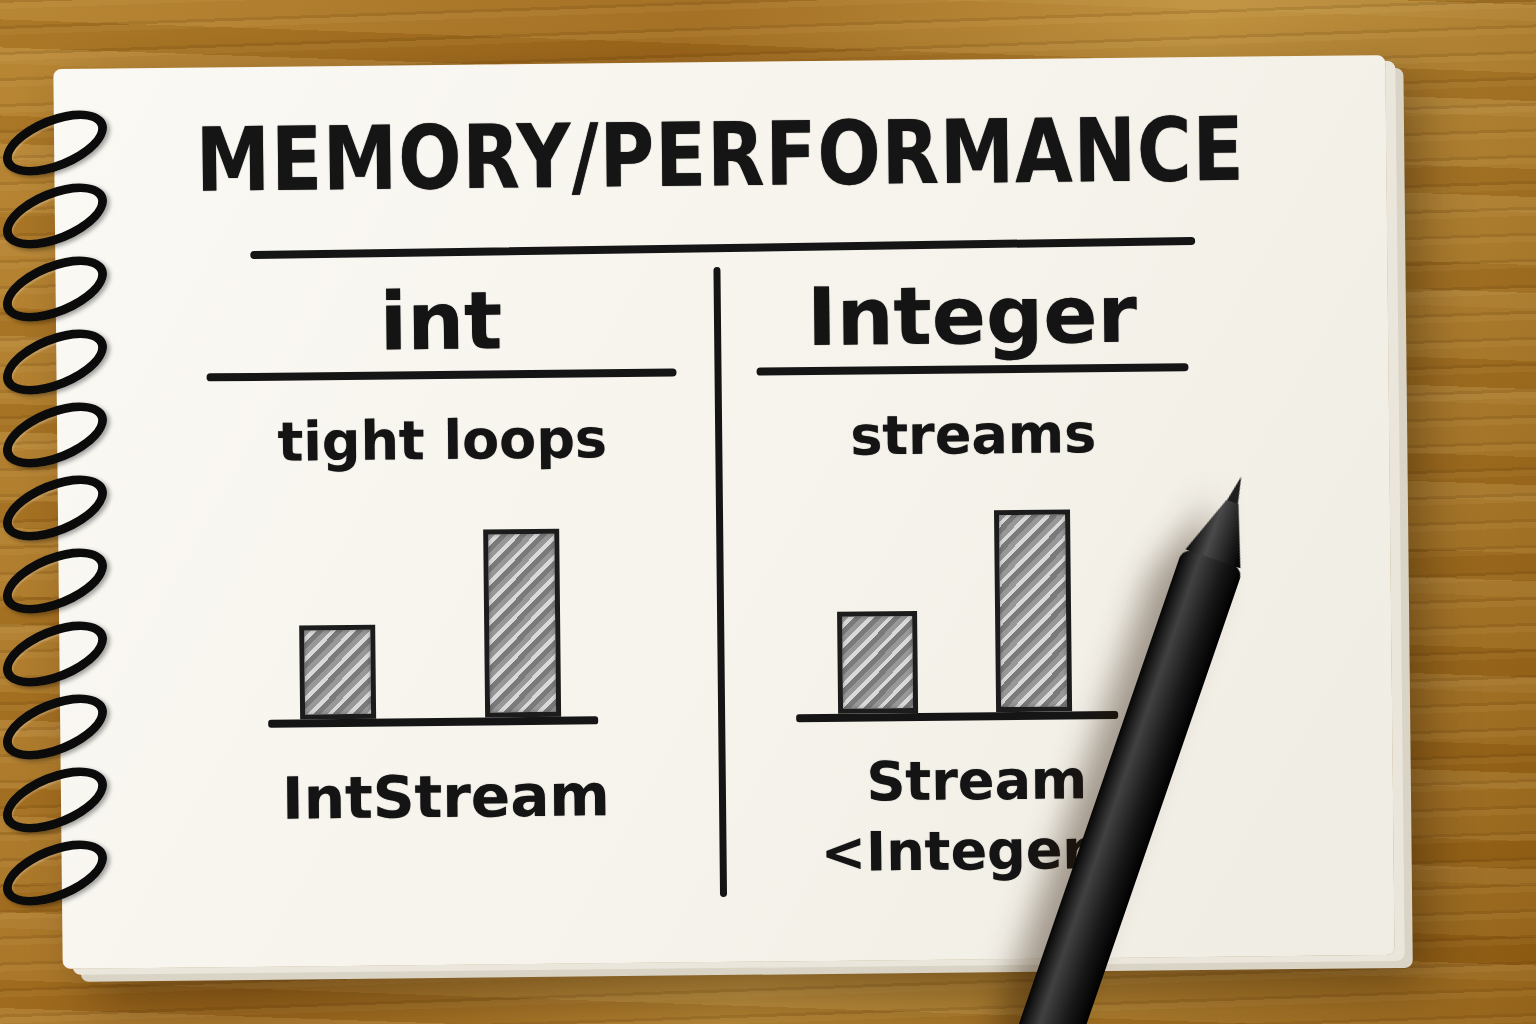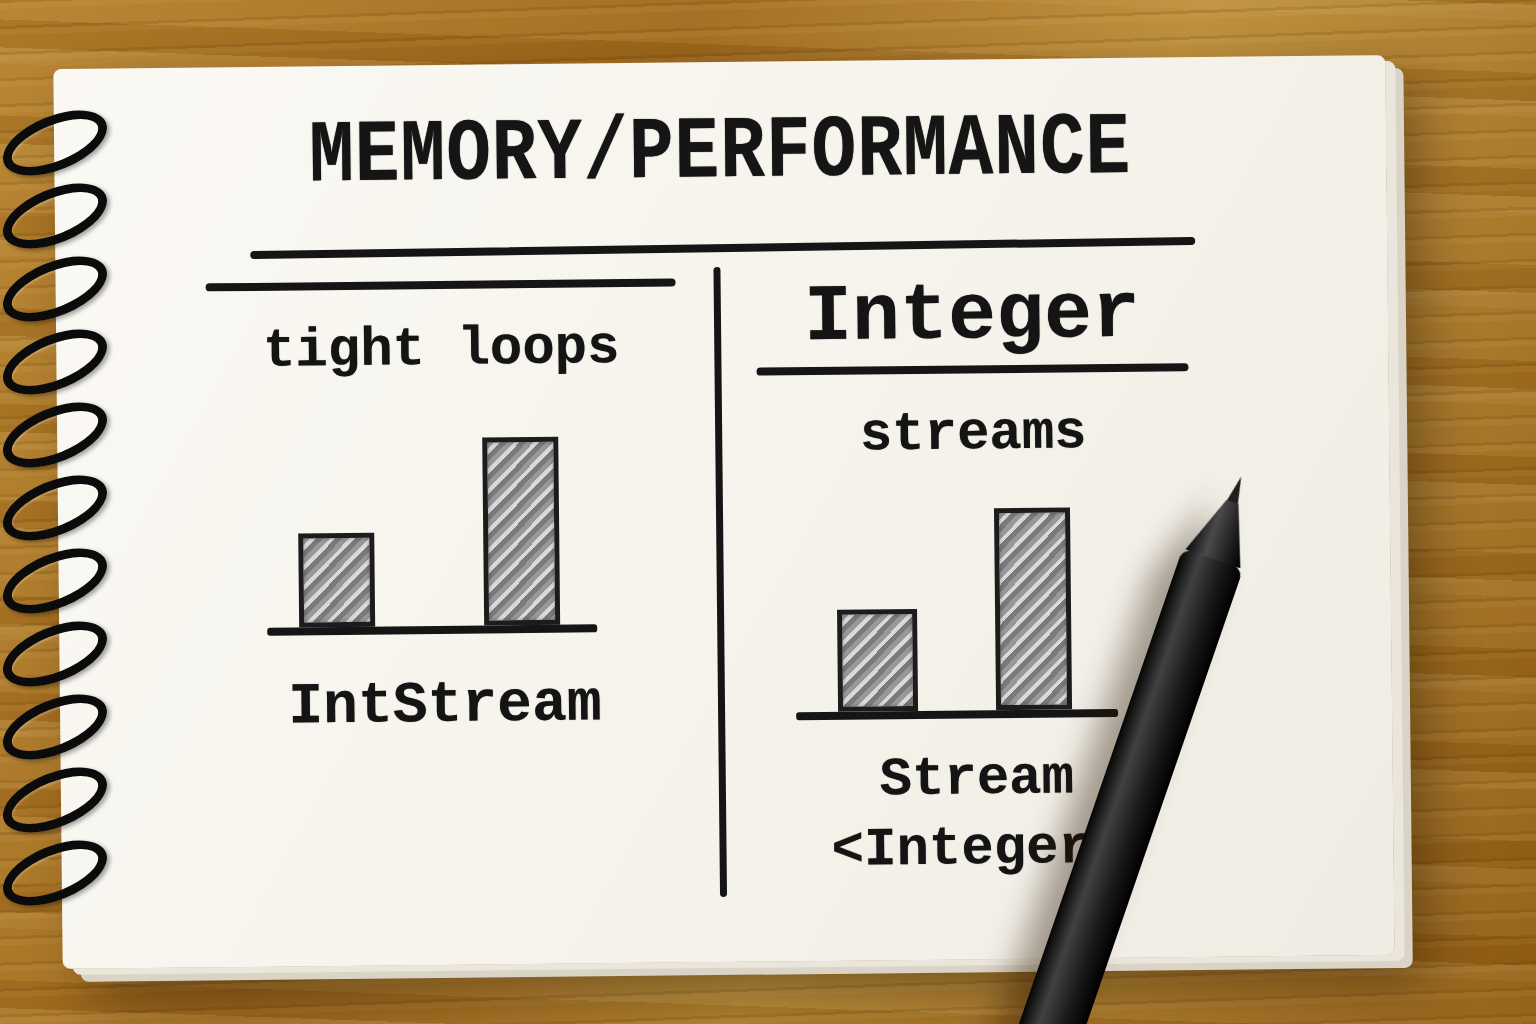--- a/index.html
+++ b/index.html
@@ -10,21 +10,20 @@
 
   
   .scene {
     position:absolute; inset:0; overflow:hidden;
     background:
       repeating-linear-gradient(178deg,
         rgba(70,40,6,0.12) 0 3px, rgba(255,225,160,0.06) 3px 9px, rgba(0,0,0,0) 9px 26px),
       repeating-linear-gradient(2deg,
         rgba(255,236,185,0.10) 0 16px, rgba(115,66,8,0.14) 16px 44px, rgba(255,236,185,0.05) 44px 96px),
       linear-gradient(115deg, #b4812d 0%, #a06a1d 35%, #bb8c38 60%, #8f5c12 100%);
-    font-family: Liberation Mono, monospace;
   }
 
   
   .page {
     position:absolute; left:58px; top:62px; width:1332px; height:900px;
     background:linear-gradient(120deg, #fbf9f4 0%, #f6f3ec 55%, #efece3 100%);
     border-radius:8px;
     transform:rotate(-0.6deg);
     box-shadow: 10px 6px 0 #eae6db, 18px 13px 0 #d9d4c6, 30px 28px 55px rgba(30,15,0,0.45);
     color:#141414;
@@ -109,20 +108,21 @@
   <div class="page">
 
     <div class="title-wrap">
       <span class="title">MEMORY/PERFORMANCE</span>
     </div>
     <div class="title-underline"></div>
 
     <div class="divider"></div>
 
     <div class="col col-left">
+      <div class="col-header">int</div>
       <div class="col-underline"></div>
       <div class="use-case">tight loops</div>
       <div class="chart">
         <div class="bar bar-1" style="height: 84px;"></div>
         <div class="bar bar-2" style="height: 178px;"></div>
         <div class="baseline"></div>
       </div>
       <div class="col-label">
         <div>IntStream</div>
 

